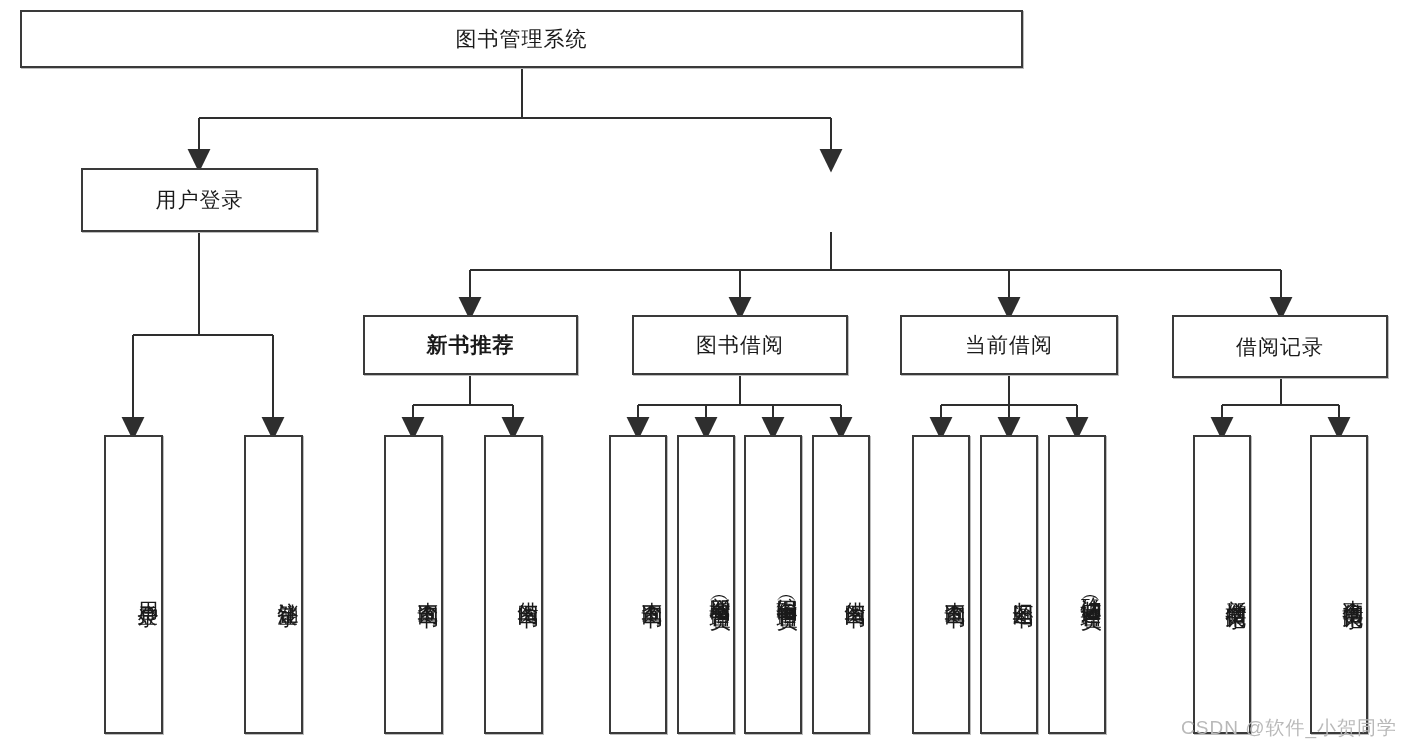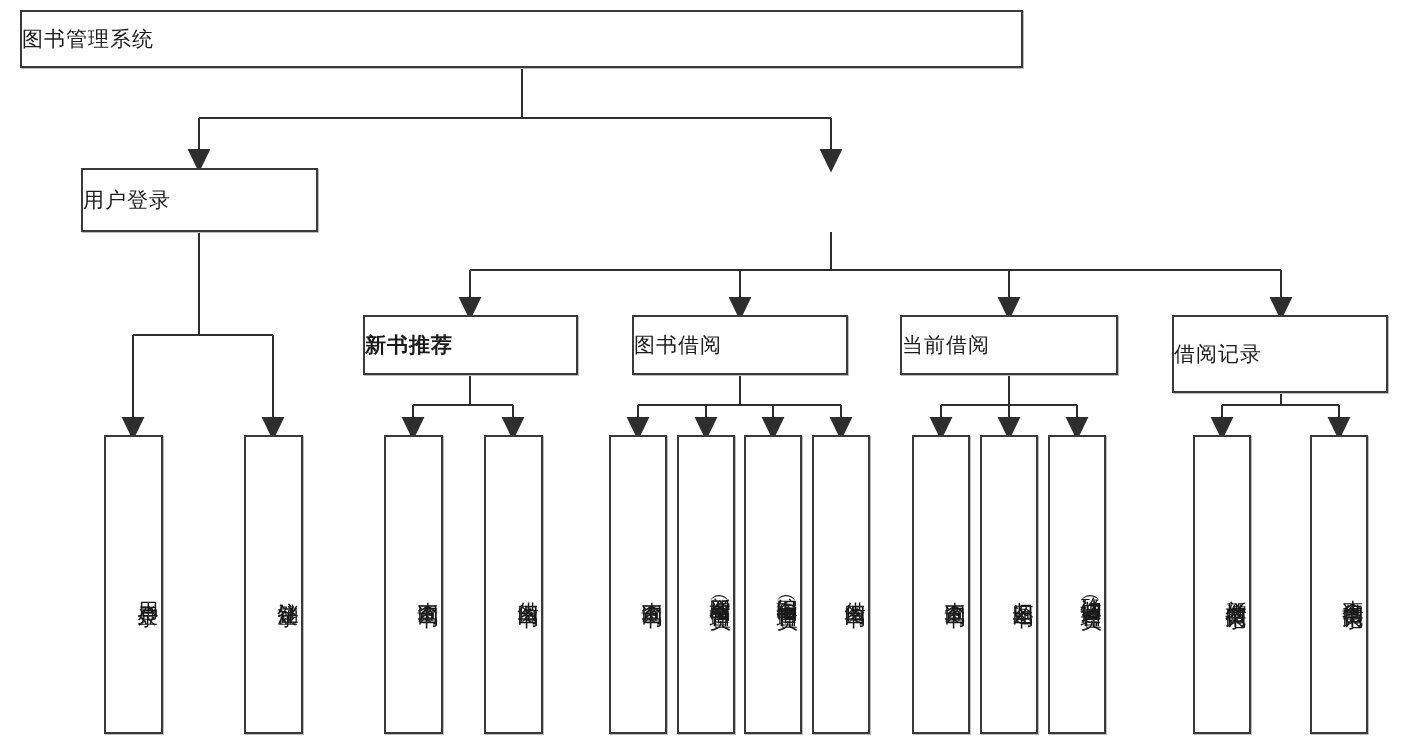--- a/index.html
+++ b/index.html
@@ -25,21 +25,21 @@
     height: 747px;
     pointer-events: none;
   }
   .node {
     position: absolute;
     box-sizing: border-box;
     background: #ffffff;
     border: 2px solid #3a3a3a;
     display: flex;
     align-items: center;
-    justify-content: flex-start;
+    justify-content: center;
     color: #1a1a1a;
     box-shadow: 1px 1px 0 #bdbdbd;
   }
   .node-h {
     font-size: 21px;
     letter-spacing: 1px;
     line-height: 1.2;
     white-space: nowrap;
   }
   .node-v {
@@ -130,21 +130,21 @@
 
   <div class="node node-h" style="left:363px; top:315px; width:215px; height:60px;font-weight:bold;">
     <span>新书推荐</span>
   </div>
   <div class="node node-h" style="left:632px; top:315px; width:216px; height:60px;">
     <span>图书借阅</span>
   </div>
   <div class="node node-h" style="left:900px; top:315px; width:218px; height:60px;">
     <span>当前借阅</span>
   </div>
-  <div class="node node-h" style="left:1172px; top:315px; width:216px; height:78px;">
+  <div class="node node-h" style="left:1172px; top:315px; width:216px; height:63px;">
     <span>借阅记录</span>
   </div>
 
   <div class="node node-v" style="left:104px; top:435px; width:59px; height:299px;">
     <span>用户登录</span>
   </div>
   <div class="node node-v" style="left:244px; top:435px; width:59px; height:299px;">
     <span>注销登录</span>
   </div>
 
@@ -178,14 +178,15 @@
     <span>确认归还（管理员）</span>
   </div>
 
   <div class="node node-v" style="left:1193px; top:435px; width:58px; height:299px;">
     <span>新增借阅记录</span>
   </div>
   <div class="node node-v" style="left:1310px; top:435px; width:58px; height:299px;">
     <span>查询借阅记录</span>
   </div>
 
+  <div class="watermark">CSDN @软件_小贺同学</div>
 
 </div>
 
 </body></html>

